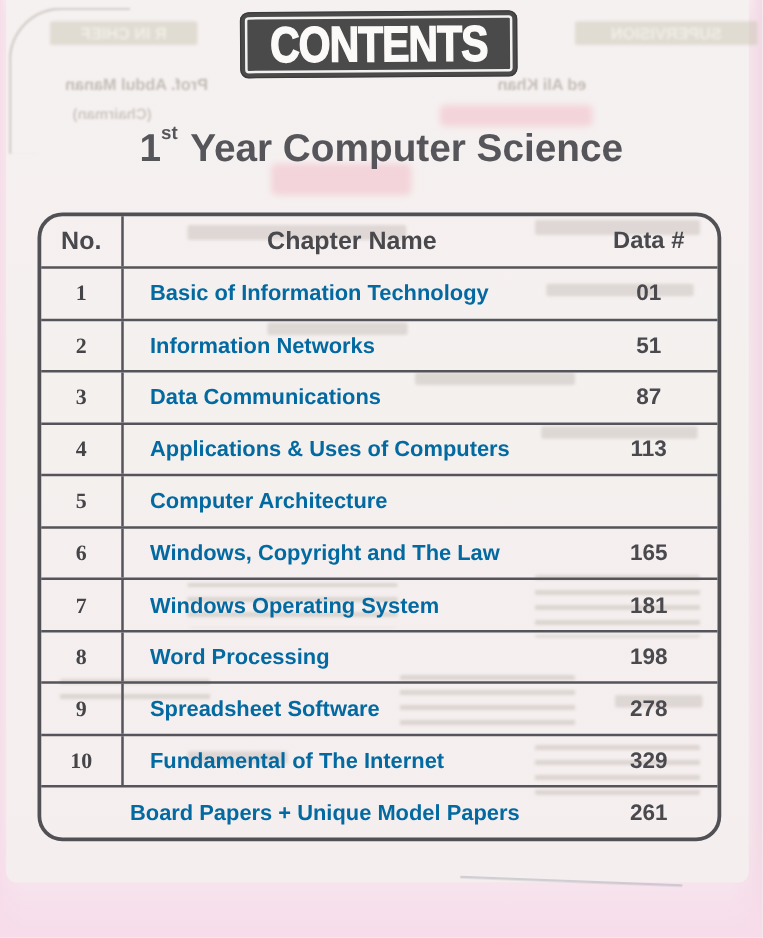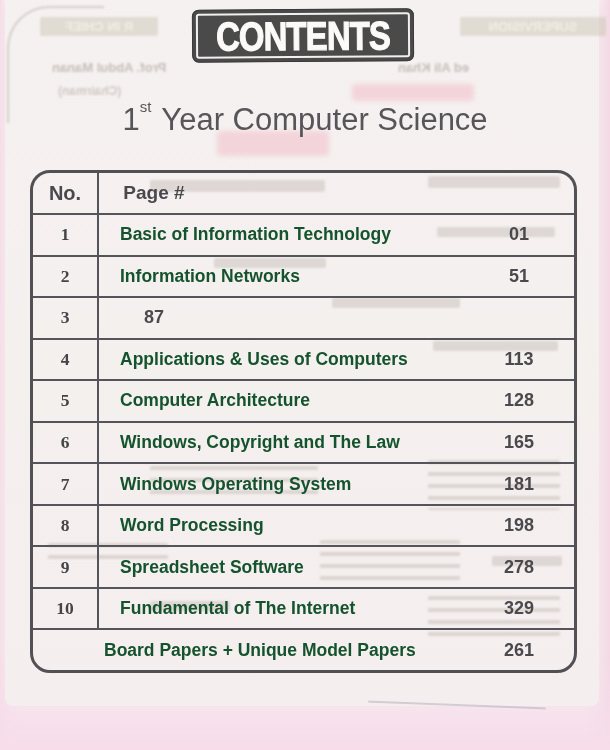--- a/index.html
+++ b/index.html
@@ -35,34 +35,34 @@
   
   .banner{position:absolute;left:192px;top:9px;width:222px;height:53px;z-index:3;
     background:#4b4a4b;border-radius:7px;box-shadow:0 0 0 1px #3c3b3c inset;
     display:flex;align-items:center;justify-content:center;transform:rotate(-.4deg);}
   .banner-inner{position:absolute;inset:4px;border:2px solid #f2f1ef;border-radius:3px;}
   .banner-text{position:relative;color:#fbfaf8;font-size:40px;font-weight:bold;
     letter-spacing:-1px;transform:scaleX(.82);-webkit-text-stroke:1.2px #fbfaf8;line-height:1;}
 
   
   .title{position:absolute;left:0;top:98px;width:100%;text-align:center;z-index:3;
-    color:#56555a;font-size:31px;font-weight:normal;letter-spacing:0;}
+    color:#56555a;font-size:31px;font-weight:bold;letter-spacing:0;}
   .title sup{font-size:15px;vertical-align:18px;margin-right:2px;}
 
   
   .toc{position:absolute;left:30px;top:170px;width:547px;height:503px;z-index:3;
     border:3px solid #515055;border-radius:20px;display:flex;flex-direction:column;
     box-sizing:border-box;color:#4b4a50;}
   .trow{display:flex;flex:1;align-items:center;border-top:2.5px solid #55545a;}
   .trow.thead{border-top:none;flex:0 0 40px;}
   .cell-no{flex:0 0 66px;align-self:stretch;display:flex;align-items:center;justify-content:center;
     border-right:2.5px solid #55545a;box-sizing:border-box;}
   .thead .cell-no{font-size:20px;font-weight:bold;color:#49484d;}
   .trow .num{font-family:"Liberation Serif", serif;font-size:17.5px;font-weight:bold;color:#454449;}
-  .cell-chapter{flex:1;padding-left:21px;font-size:17.5px;font-weight:bold;color:#14532d;}
+  .cell-chapter{flex:1;padding-left:21px;font-size:17.5px;font-weight:bold;color:#0369a1;}
   .thead .cell-chapter{text-align:center;padding-left:0;font-size:20px;color:#49484d;}
   .cell-page{flex:0 0 110px;text-align:center;font-size:18px;font-weight:bold;color:#4a494e;}
   .thead .cell-page{font-size:19px;color:#49484d;}
   .trow.span-row .cell-chapter{padding-left:71px;}
 </style>
 </head>
 <body>
 
 <div class="edge-tint"></div>
 <div class="paper"></div>
@@ -94,51 +94,52 @@
 <div class="banner">
   <div class="banner-inner"></div>
   <div class="banner-text">CONTENTS</div>
 </div>
 
 <div class="title"><span>1</span><sup>st</sup><span> Year Computer Science</span></div>
 
 <div class="toc">
   <div class="trow thead">
     <div class="cell-no">No.</div>
-    <div class="cell-page">Page #</div>
+    <div class="cell-chapter">Chapter Name</div>
+    <div class="cell-page">Data #</div>
   </div>
   <div style="display:contents"><div class="trow">
         <div class="cell-no">
           <span class="num">1</span>
         </div>
         <div class="cell-chapter">Basic of Information Technology</div>
         <div class="cell-page">01</div>
       </div><div class="trow">
         <div class="cell-no">
           <span class="num">2</span>
         </div>
         <div class="cell-chapter">Information Networks</div>
         <div class="cell-page">51</div>
       </div><div class="trow">
         <div class="cell-no">
           <span class="num">3</span>
         </div>
+        <div class="cell-chapter">Data Communications</div>
         <div class="cell-page">87</div>
       </div><div class="trow">
         <div class="cell-no">
           <span class="num">4</span>
         </div>
         <div class="cell-chapter">Applications &amp; Uses of Computers</div>
         <div class="cell-page">113</div>
       </div><div class="trow">
         <div class="cell-no">
           <span class="num">5</span>
         </div>
         <div class="cell-chapter">Computer Architecture</div>
-        <div class="cell-page">128</div>
       </div><div class="trow">
         <div class="cell-no">
           <span class="num">6</span>
         </div>
         <div class="cell-chapter">Windows, Copyright and The Law</div>
         <div class="cell-page">165</div>
       </div><div class="trow">
         <div class="cell-no">
           <span class="num">7</span>
         </div>

